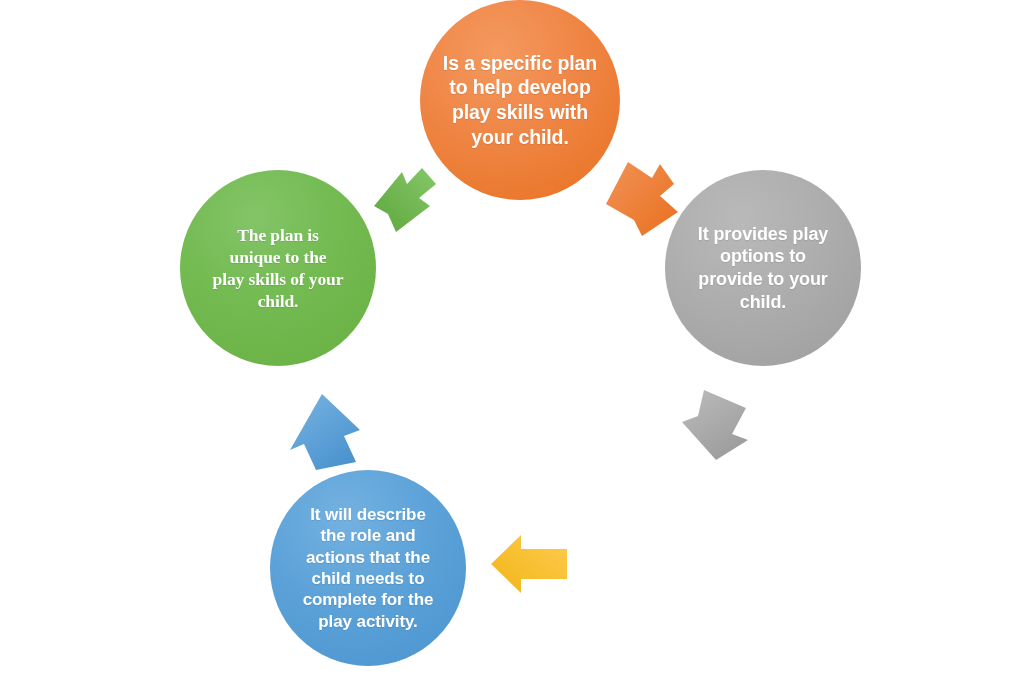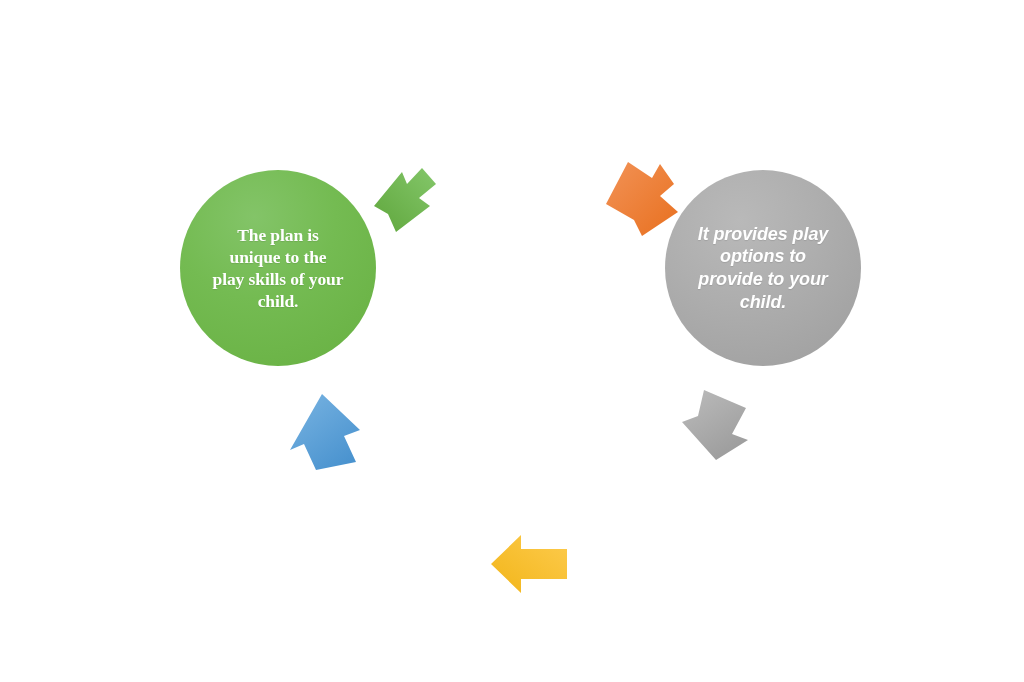--- a/index.html
+++ b/index.html
@@ -41,21 +41,21 @@
   #node-orange {
     left: 420px; top: 0px; width: 200px; height: 200px;
     background: radial-gradient(circle at 38% 26%, #f4995e 0%, #f08849 38%, #e8701f 100%);
   }
   #node-orange .node-label { font-size: 19.5px; }
 
   #node-gray {
     left: 665px; top: 170px; width: 196px; height: 196px;
     background: radial-gradient(circle at 38% 26%, #b9b9b9 0%, #aeaeae 42%, #9d9d9d 100%);
   }
-  #node-gray .node-label { font-size: 18px; font-style: italic; }
+  #node-gray .node-label { font-size: 18px; }
 
   #node-yellow {
     left: 574px; top: 470px; width: 196px; height: 196px;
     background: radial-gradient(circle at 38% 24%, #fdcf57 0%, #fbc43c 42%, #f2b519 100%);
   }
   #node-yellow .node-label { font-size: 17px; }
 
   #node-blue {
     left: 270px; top: 470px; width: 196px; height: 196px;
     background: radial-gradient(circle at 38% 24%, #74b1e0 0%, #5da3d9 42%, #4a93cf 100%);
@@ -138,29 +138,43 @@
       <defs>
         <linearGradient id="gradBlueArrow" x1="0" y1="0" x2="0.7" y2="1">
           <stop offset="0" stop-color="#79b4e2"></stop>
           <stop offset="1" stop-color="#4a93cf"></stop>
         </linearGradient>
       </defs>
       <polygon points="36,2 74,38 58,44 70,70 30,78 18,52 4,58" fill="url(#gradBlueArrow)"></polygon>
     </svg>
   </div>
 
+  <div class="node" id="node-orange">
+    <div class="node-label">Is a specific plan
+to help develop
+play skills with
+your child.</div>
+  </div>
 
   <div class="node" id="node-gray">
     <div class="node-label">It provides play
 options to
 provide to your
 child.</div>
   </div>
 
 
+  <div class="node" id="node-blue">
+    <div class="node-label">It will describe
+the role and
+actions that the
+child needs to
+complete for the
+play activity.</div>
+  </div>
 
   <div class="node" id="node-green">
     <div class="node-label">The plan is
 unique to the
 play skills of your
 child.</div>
   </div>
 
 </div>
 

